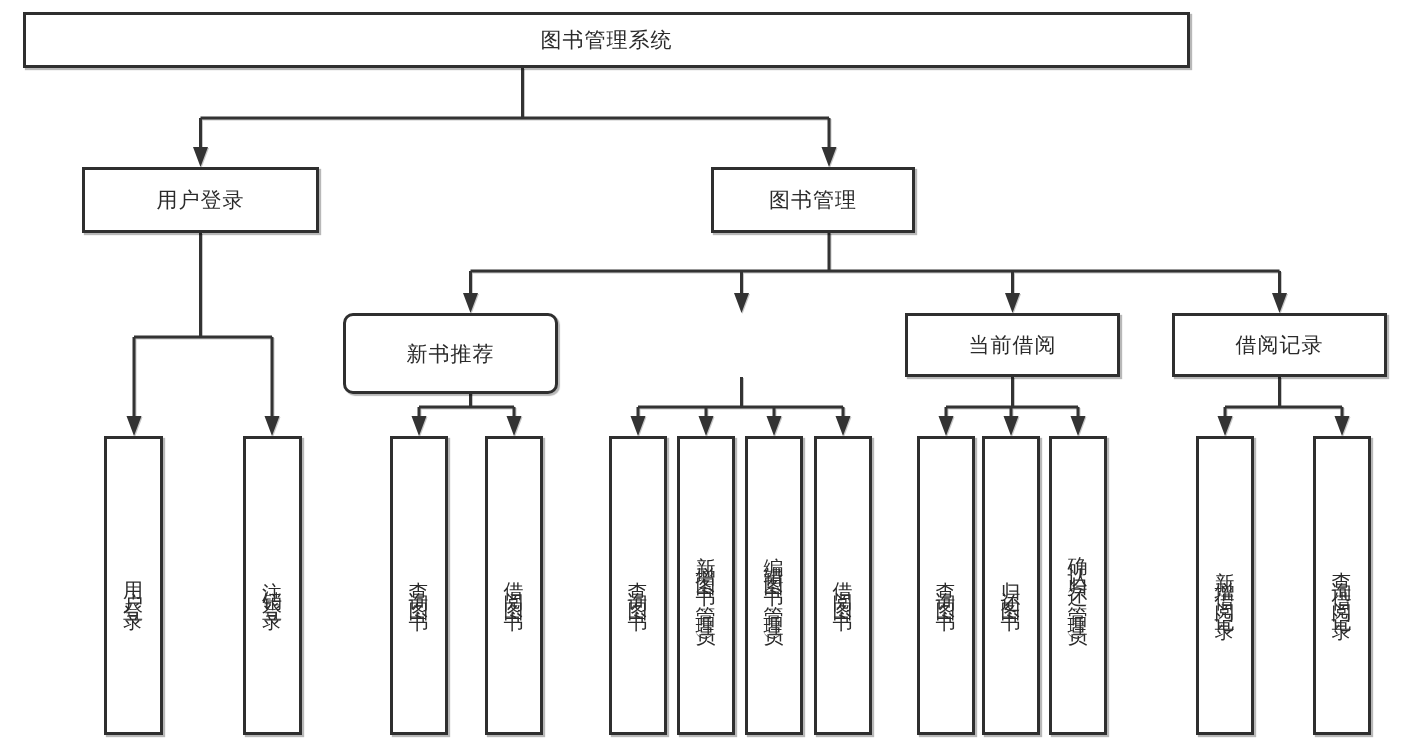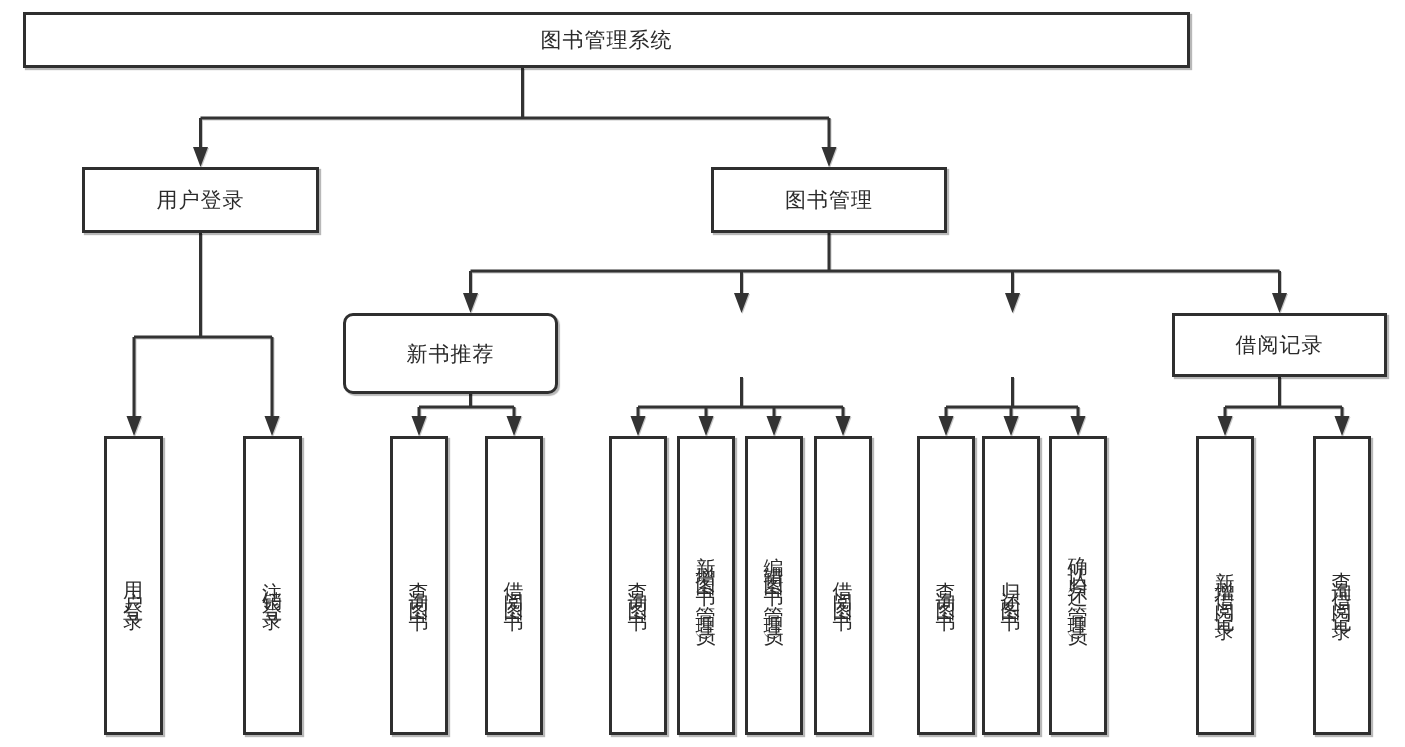--- a/index.html
+++ b/index.html
@@ -86,26 +86,29 @@
     </g>
   </svg>
 
   <div class="node h-node" style="left:23px; top:12px; width:1167px; height:56px;">
     <span>图书管理系统</span>
   </div>
 
   <div class="node h-node" style="left:82px; top:167px; width:237px; height:66px;">
     <span>用户登录</span>
   </div>
-  <div class="node h-node" style="left:711px; top:167px; width:236px; height:66px;">
+  <div class="node h-node" style="left:711px; top:167px; width:204px; height:66px;">
     <span>图书管理</span>
   </div>
 
   <div class="node h-node" style="left:343px; top:313px; width:215px; height:81px;border-radius:10px;">
     <span>新书推荐</span>
+  </div>
+  <div class="node h-node" style="left:905px; top:313px; width:215px; height:64px;">
+    <span>当前借阅</span>
   </div>
   <div class="node h-node" style="left:1172px; top:313px; width:215px; height:64px;">
     <span>借阅记录</span>
   </div>
 
   <div class="node v-node" style="left:104px; top:436px; width:59px; height:299px;">
     <span class="vtext">用户登录</span>
   </div>
   <div class="node v-node" style="left:243px; top:436px; width:59px; height:299px;">
     <span class="vtext">注销登录</span>

